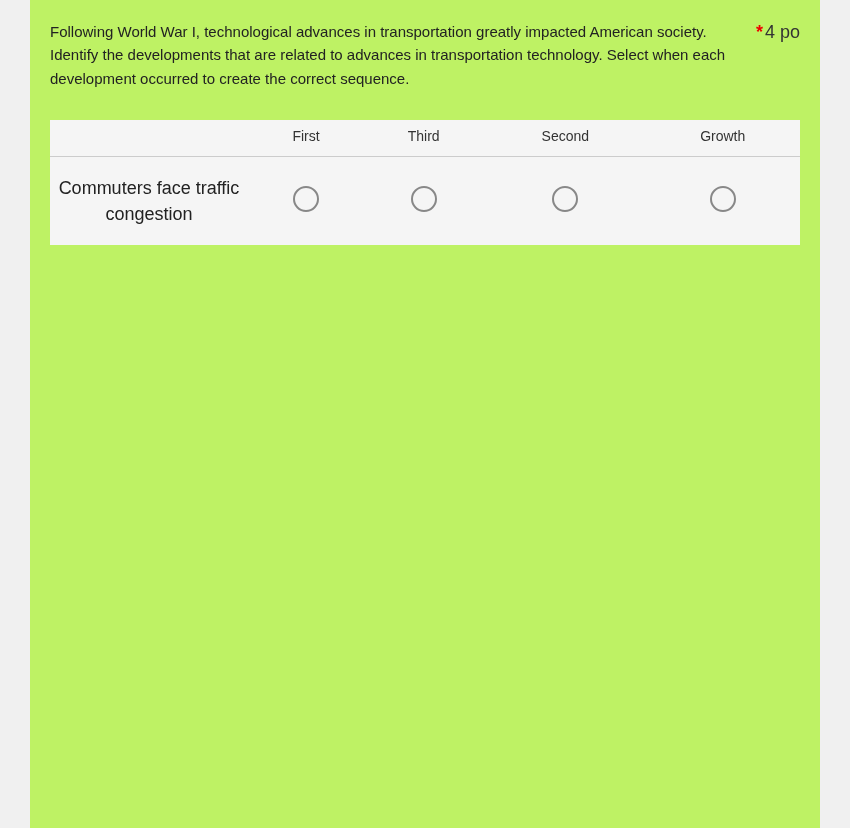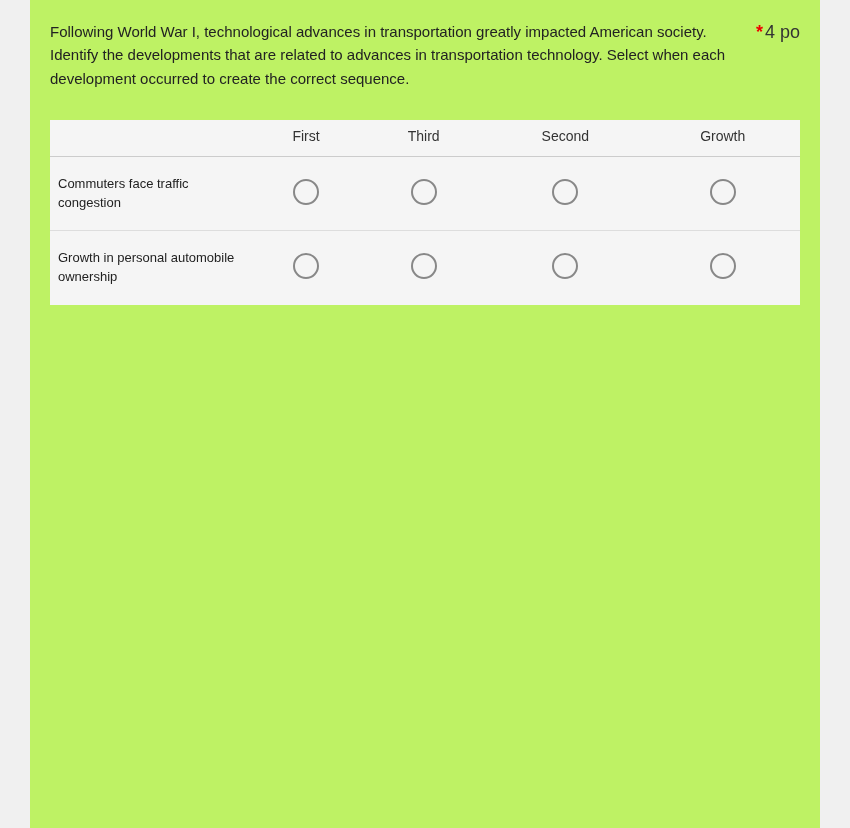--- a/index.html
+++ b/index.html
@@ -81,22 +81,22 @@
     }
 
     .data-row td {
       padding: 18px 10px;
       border-bottom: 1px solid #ddd;
       text-align: center;
       vertical-align: middle;
     }
 
     .data-row td:first-child {
-      text-align: left;
-      font-size: 13px;
+      text-align: center;
+      font-size: 18px;
       color: #222;
       line-height: 1.45;
       padding-left: 8px;
       width: 200px;
     }
 
     .data-row:last-child td {
       border-bottom: none;
     }
 
@@ -134,23 +134,16 @@
         </tr>
       </thead>
       <tbody id="table-body">
       <tr class="data-row">
             <td>Commuters face traffic congestion</td>
             <td style="position: relative;"><div style="display: inline-block; position: relative;"><div class="radio-circle"></div></div></td>
             <td style="position: relative;"><div style="display: inline-block; position: relative;"><div class="radio-circle"></div></div></td>
             <td style="position: relative;"><div style="display: inline-block; position: relative;"><div class="radio-circle"></div></div></td>
             <td style="position: relative;"><div style="display: inline-block; position: relative;"><div class="radio-circle"></div></div></td>
           </tr>
-          <tr class="data-row">
-            <td>Growth in personal automobile ownership</td>
-            <td style="position: relative;"><div style="display: inline-block; position: relative;"><div class="radio-circle"></div></div></td>
-            <td style="position: relative;"><div style="display: inline-block; position: relative;"><div class="radio-circle"></div></div></td>
-            <td style="position: relative;"><div style="display: inline-block; position: relative;"><div class="radio-circle"></div></div></td>
-            <td style="position: relative;"><div style="display: inline-block; position: relative;"><div class="radio-circle"></div></div></td>
-          </tr>
         </tbody>
     </table>
   </div>
 </div>
 
 </body></html>

